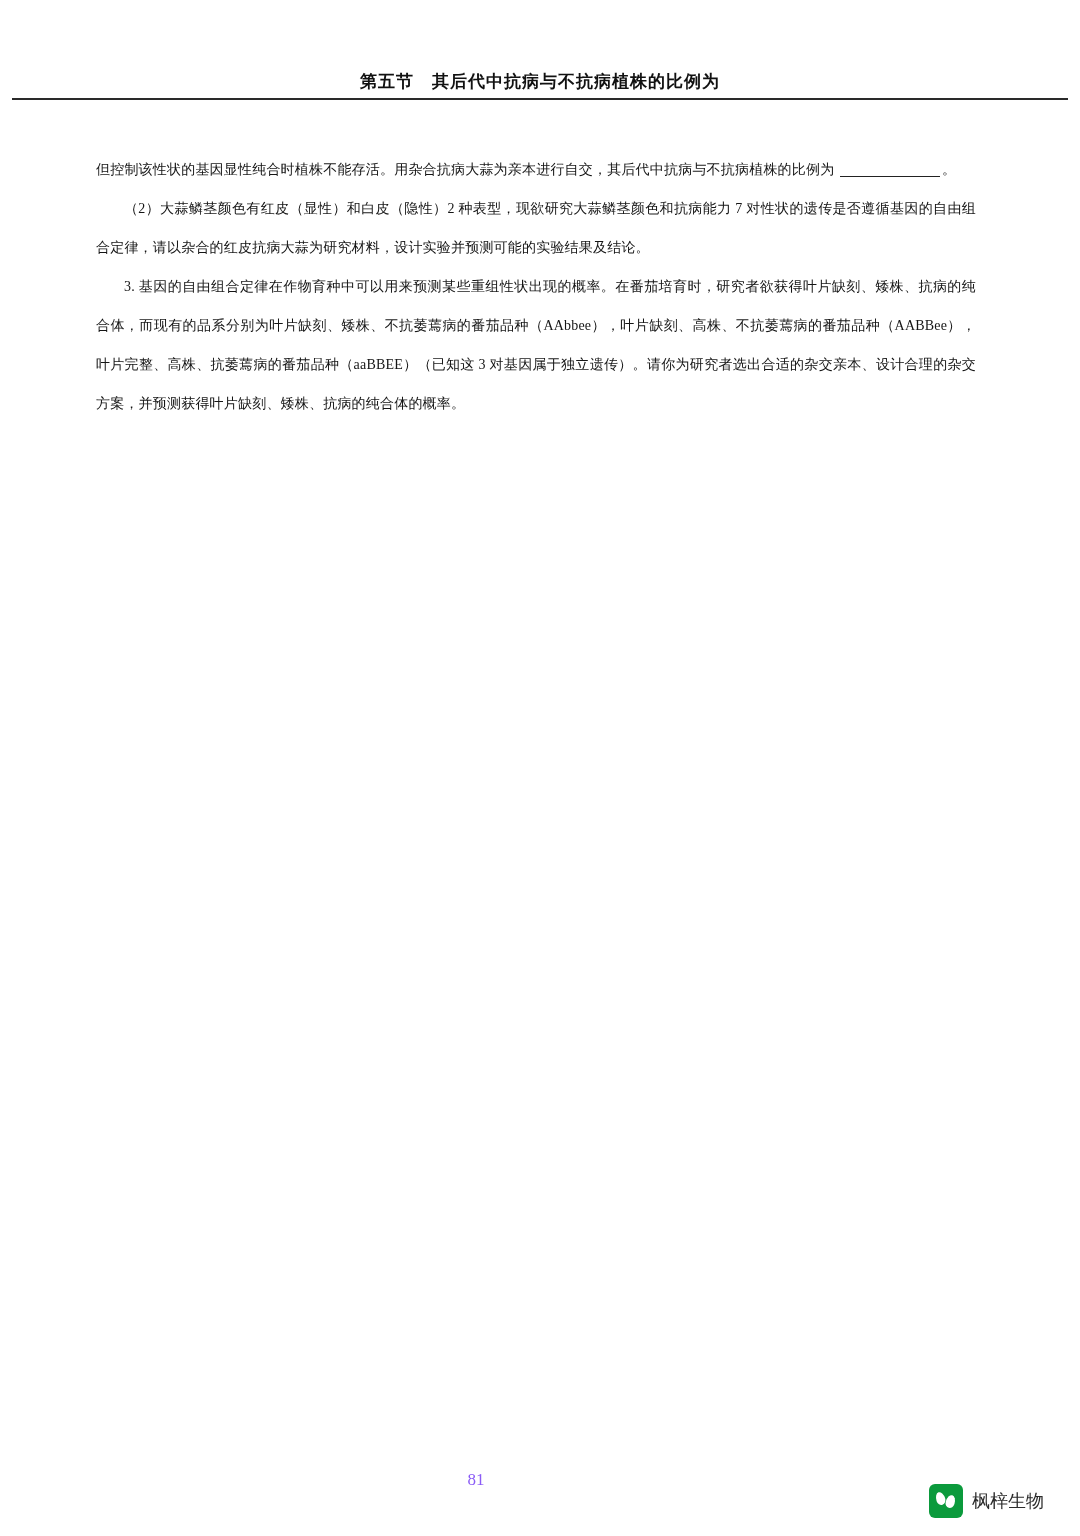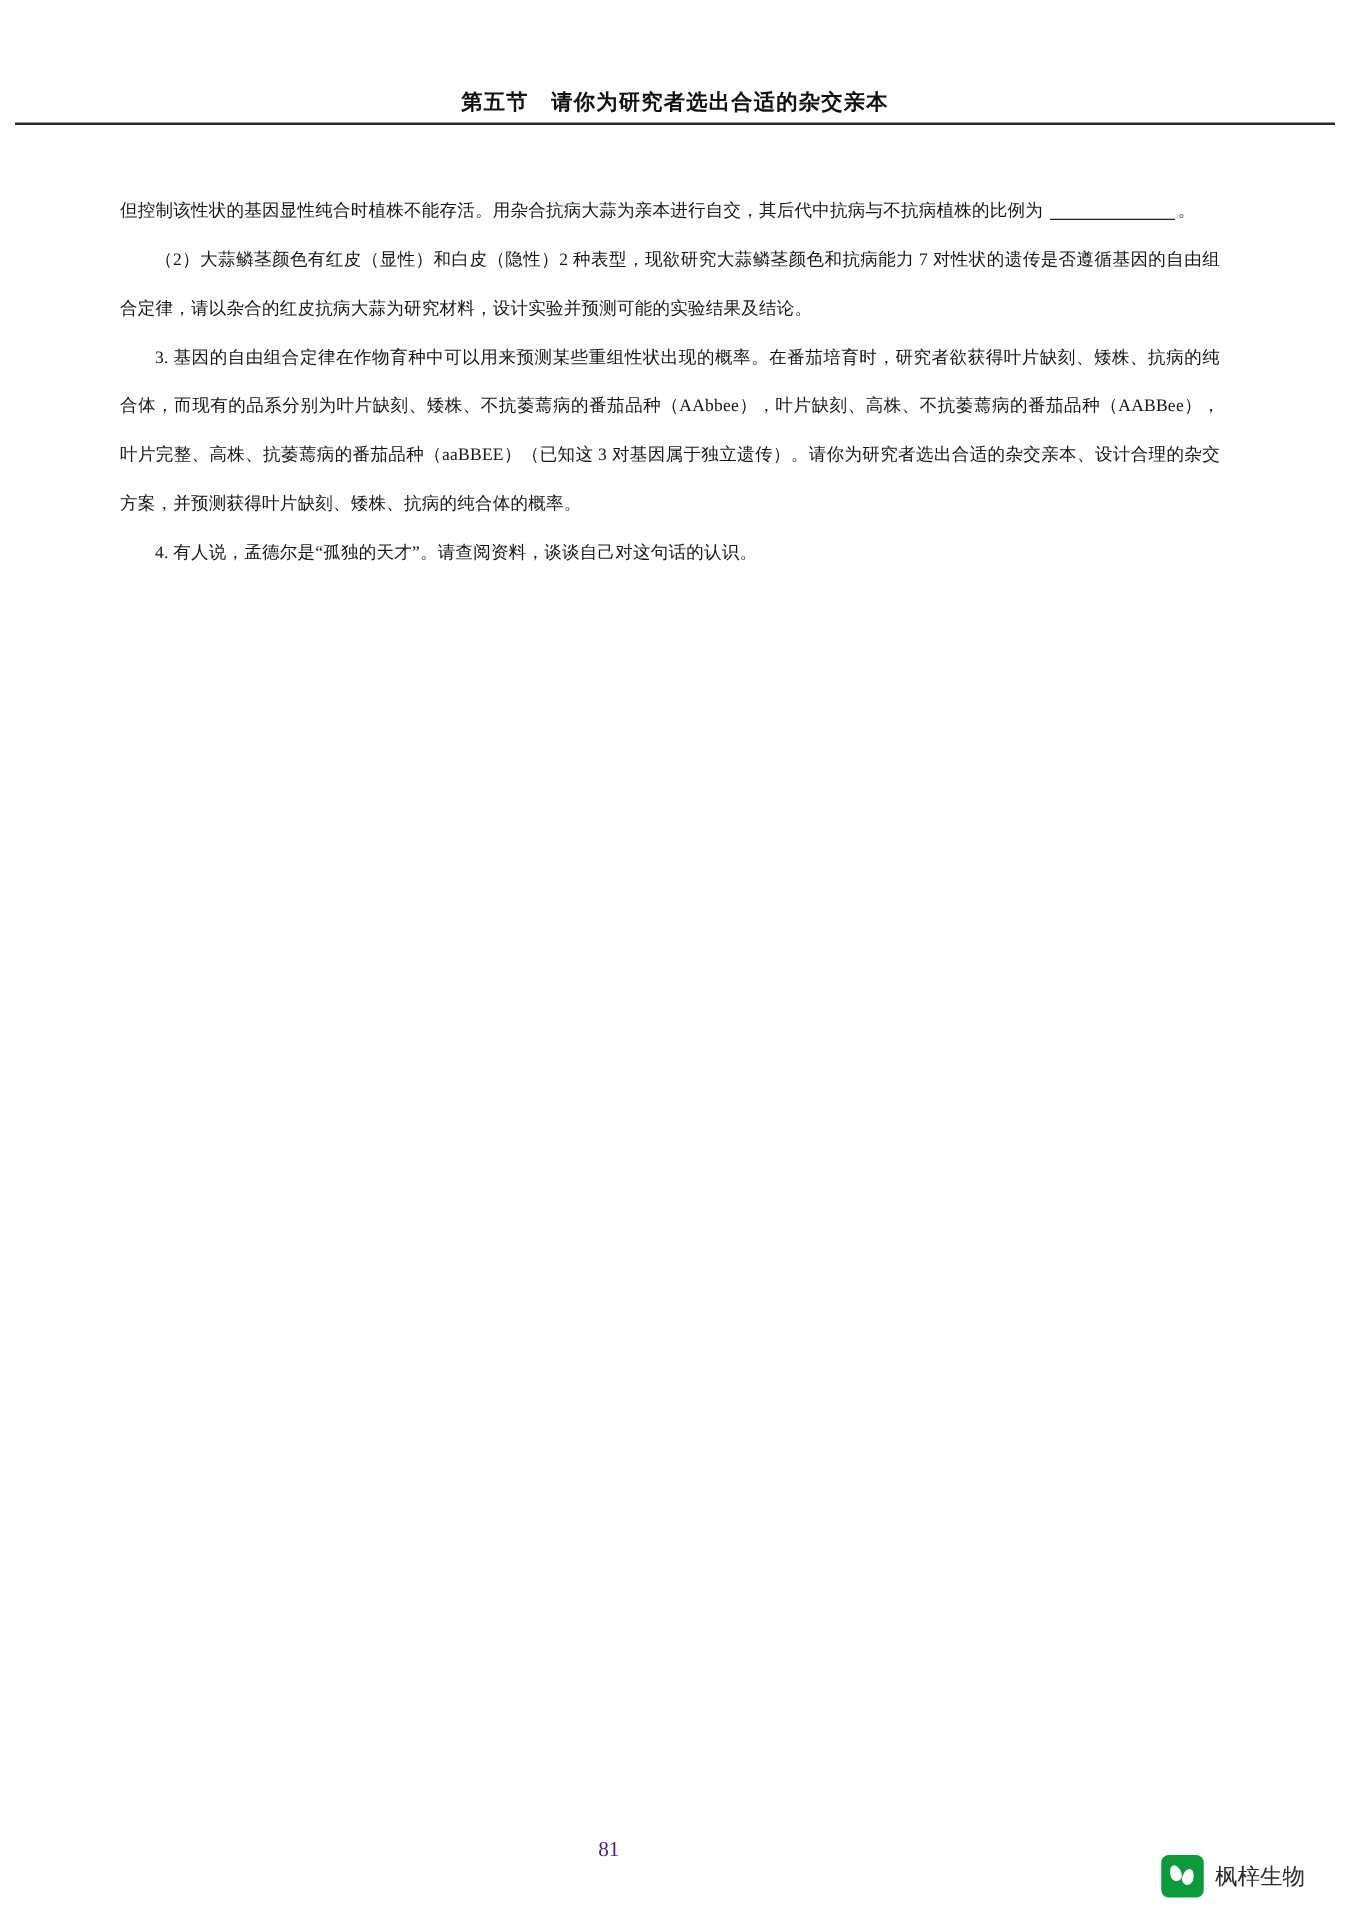--- a/index.html
+++ b/index.html
@@ -63,25 +63,25 @@
   .blank-line {
     display: inline-block;
     width: 100px;
     border-bottom: 1.5px solid #222;
     vertical-align: -3px;
     margin: 0 2px;
   }
   .page-number {
     position: absolute;
     top: 1470px;
-    left: 11px;
+    left: 0;
     width: 952px;
     text-align: center;
     font-size: 17px;
-    color: #4c1d95;
+    color: #8b5cf6;
   }
   .watermark {
     position: absolute;
     right: 36px;
     bottom: 18px;
     display: flex;
     align-items: center;
     gap: 9px;
   }
   .wm-logo {
@@ -120,33 +120,32 @@
     font-family: "Liberation Sans", sans-serif;
     white-space: nowrap;
   }
 </style>
 </head>
 <body>
 
 <div class="page">
 
   <div class="header">
-    <div class="header-title">第五节　请你为研究者选出合适的杂交亲本</div>
+    <div class="header-title">第五节　其后代中抗病与不抗病植株的比例为</div>
   </div>
   <div class="header-rule"></div>
 
   <div class="content">
 
     <p class="para"><span>但控制该性状的基因显性纯合时植株不能存活。用杂合抗病大蒜为亲本进行自交，其后代中抗病与不抗病植株的比例为 </span><span class="blank-line"></span><span>。</span></p>
 
     <p class="para indent">（2）大蒜鳞茎颜色有红皮（显性）和白皮（隐性）2 种表型，现欲研究大蒜鳞茎颜色和抗病能力 7 对性状的遗传是否遵循基因的自由组合定律，请以杂合的红皮抗病大蒜为研究材料，设计实验并预测可能的实验结果及结论。</p>
 
     <p class="para indent">3. 基因的自由组合定律在作物育种中可以用来预测某些重组性状出现的概率。在番茄培育时，研究者欲获得叶片缺刻、矮株、抗病的纯合体，而现有的品系分别为叶片缺刻、矮株、不抗萎蔫病的番茄品种（AAbbee），叶片缺刻、高株、不抗萎蔫病的番茄品种（AABBee），叶片完整、高株、抗萎蔫病的番茄品种（aaBBEE）（已知这 3 对基因属于独立遗传）。请你为研究者选出合适的杂交亲本、设计合理的杂交方案，并预测获得叶片缺刻、矮株、抗病的纯合体的概率。</p>
 
-    <p class="para indent">4. 有人说，孟德尔是“孤独的天才”。请查阅资料，谈谈自己对这句话的认识。</p>
 
   </div>
 
   <div class="page-number">81</div>
 
   <div class="watermark">
     <div class="wm-logo"></div>
     <div class="wm-text">枫梓生物</div>
   </div>
 

